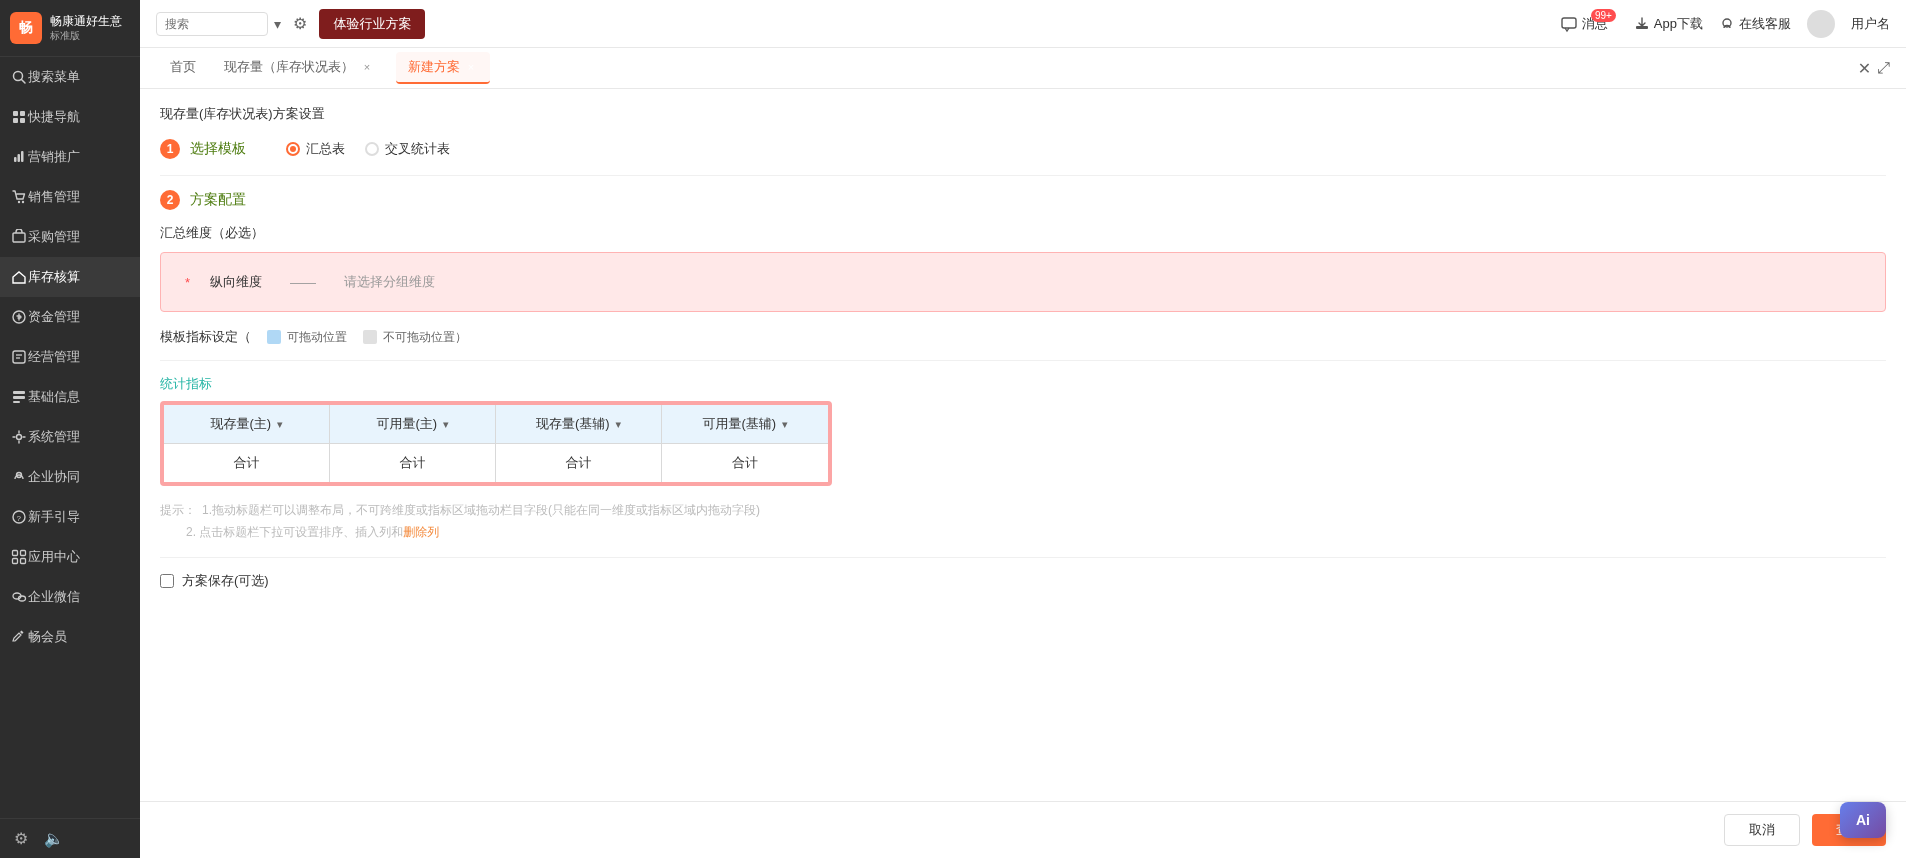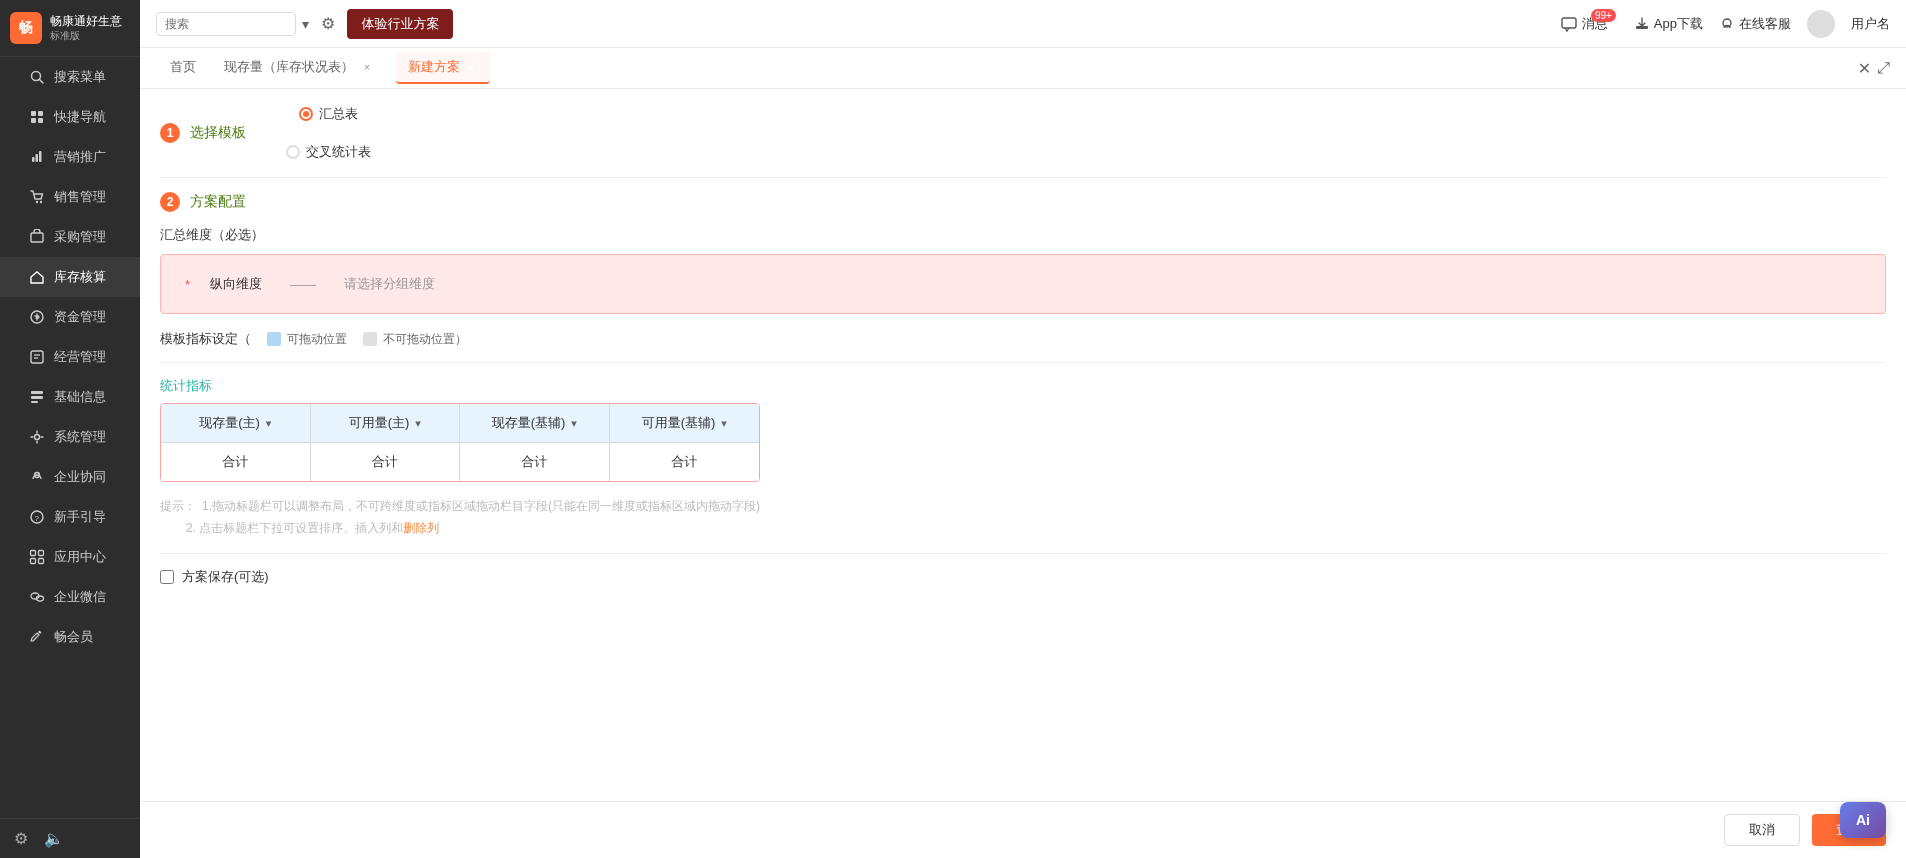--- a/index.html
+++ b/index.html
@@ -47,22 +47,21 @@
     .sidebar-scroll {
       flex: 1;
       overflow-y: auto;
       overflow-x: hidden;
     }
     .sidebar-scroll::-webkit-scrollbar { width: 4px; }
     .sidebar-scroll::-webkit-scrollbar-thumb { background: #555; }
     .sidebar-nav-item {
       display: flex;
       align-items: flex-end;
-      gap: 8px;
-      padding: 11px 28px;
+      padding: 11px 10px;
       cursor: pointer;
       color: #ccc;
       font-size: 13px;
       transition: background 0.15s;
     }
     .sidebar-nav-item.active { background: #3a3a3a; color: #fff; }
     .sidebar-nav-icon {
       width: 18px;
       height: 18px;
       display: flex;
@@ -105,21 +104,21 @@
     .topbar-search {
       display: flex;
       align-items: center;
       gap: 6px;
     }
     .topbar-search-input {
       border: 1px solid #ddd;
       border-radius: 4px;
       padding: 4px 8px;
       font-size: 12px;
-      width: 140px;
+      width: 112px;
       outline: none;
     }
     .topbar-dropdown-btn {
       border: none;
       background: none;
       cursor: pointer;
       color: #666;
       font-size: 14px;
     }
     .topbar-gear {
@@ -287,21 +286,20 @@
       color: #4d7c0f;
       font-weight: 500;
     }
 
     
     .radio-group {
       display: flex;
       align-items: center;
       gap: 20px;
       margin-left: 30px;
-      flex-direction: column;
     }
     .radio-item {
       display: flex;
       align-items: center;
       gap: 6px;
       cursor: pointer;
     }
     .radio-circle {
       width: 14px;
       height: 14px;
@@ -383,24 +381,24 @@
     .legend-box.non-draggable { background: #e0e0e0; }
 
     
     .stats-section-title {
       font-size: 13px;
       color: #26b5a5;
       margin-bottom: 8px;
       font-weight: 400;
     }
     .stats-table {
-      border: 1px solid #fca5a5;
+      border: 4px solid #fca5a5;
       border-radius: 4px;
       overflow: hidden;
-      width: 600px;
+      width: 672px;
     }
     .stats-table-header {
       display: grid;
       grid-template-columns: repeat(4, 1fr);
       background: #e8f4fd;
     }
     .stats-th {
       padding: 10px 12px;
       display: flex;
       align-items: center;
@@ -738,20 +736,21 @@
     </div>
     <div class="tab-expand">
       <button class="tab-expand-btn">✕</button>
       <button class="tab-expand-btn">⤢</button>
     </div>
   </div>
 
   <div class="content-area">
     <div class="page-content">
 
+      <div class="page-title">现存量(库存状况表)方案设置</div>
 
       <div class="section">
         <div class="section-header">
           <div class="section-number">1</div>
           <span class="section-title">选择模板</span>
           <div class="radio-group">
             <label class="radio-item">
               <div class="radio-circle checked"></div>
               <span class="radio-label">汇总表</span>
             </label>

